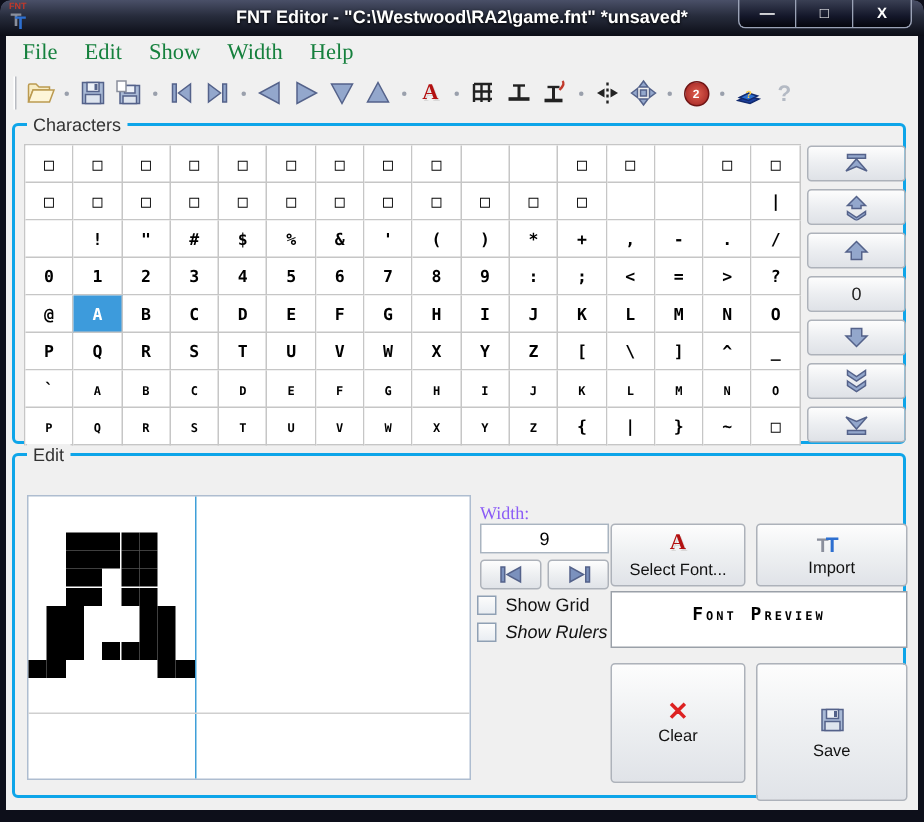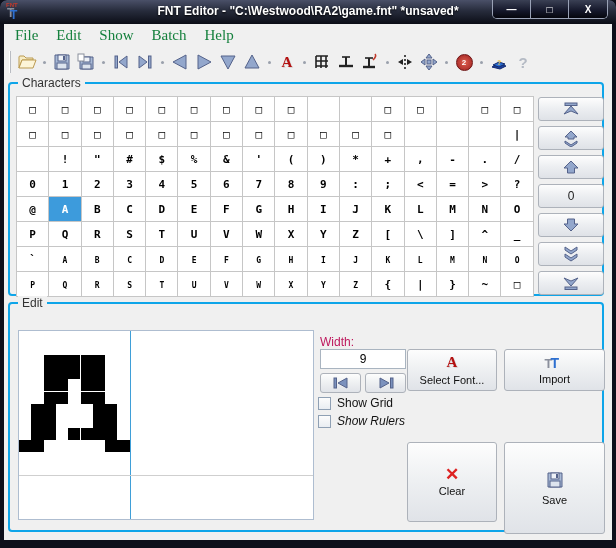--- a/index.html
+++ b/index.html
@@ -57,21 +57,21 @@
 
   
   #editbox { left:4px; top:278px; width:596px; height:230px; }
   .cplabel { position:absolute; left:8px; top:6px; font-size:12px; color:#111;margin-top:19px; }
   .bmlabel { position:absolute; left:8px; top:6px; width:296px; text-align:right; font-size:12px; color:#111; }
   .canvas { position:absolute; left:8px; top:26px; width:296px; height:190px; background:#fff; border:1px solid #aebdd0; }
   .px { position:absolute; background:#000; width:12.3px; height:12.1px; }
   .cursorline { position:absolute; top:0; bottom:0; width:1px; background:#3f9fd8; }
   .baseline { position:absolute; left:0; right:0; height:1px; background:#cfcfcf; }
 
-  .flabel { position:absolute; font-size:12px; color:#be185d; }
+  .flabel { position:absolute; font-size:12px; color:#8b5cf6;font-family:Liberation Serif, serif; }
   .winput { position:absolute; left:310px; top:45px; width:86px; height:20px; border:1px solid #a9b4c0;
     background:#fff; text-align:center; font-size:12px; line-height:18px; }
   .btn { position:absolute; background:linear-gradient(#fdfdfd,#eef0f2 48%,#e0e3e8);
     border:1px solid #adb2ba; border-radius:3px; display:flex; flex-direction:column;
     align-items:center; justify-content:center; font-size:11px; color:#111; gap:2px; }
   .btn.small { flex-direction:row; }
   .chkrow { position:absolute; display:flex; align-items:center; gap:6px; font-size:12px; color:#111; }
   .chk { width:13px; height:13px; border:1px solid #8fa0b4; background:linear-gradient(#fcfcfc,#e9edf2); }
   .preview { position:absolute; left:397px; top:90px; width:198px; height:38px; background:#fff;
     border:1px solid #9aa0a8; display:flex; align-items:flex-start; justify-content:center; padding-top:7px; }
@@ -104,21 +104,21 @@
       <div class="winbtn">X</div>
     </div>
   </div>
 
   <div class="client">
 
     <div class="menubar">
       <span class="menu-item">File</span>
       <span class="menu-item">Edit</span>
       <span class="menu-item">Show</span>
-      <span class="menu-item">Batch</span>
+      <span class="menu-item">Width</span>
       <span class="menu-item">Help</span>
     </div>
 
     <div class="toolbar">
       <div class="grip"></div>
       <div class="tbtn">
         <svg width="20" height="20">
             <path d="M2 16 L2 5 Q2 4 3 4 L7 4 L9 6 L16 6 L16 8 L5 8 Z" fill="#f7ecc4" stroke="#bb9a50"></path>
             <path d="M2 16 L5 8 L19 8 L16 16 Z" fill="#fdf5d8" stroke="#bb9a50"></path>
           </svg>
@@ -480,20 +480,23 @@
 
       <div class="chkrow" style="left:308px; top:92px;">
         <span class="chk"></span>
         <span>Show Grid</span>
       </div>
       <div class="chkrow" style="left:308px; top:110px;font-style:italic;">
         <span class="chk"></span>
         <span>Show Rulers</span>
       </div>
 
+      <div class="preview">
+        <span class="pixelfont">Font Preview</span>
+      </div>
 
 
       <div class="btn" style="left:397px; top:138px; width:90px; height:80px;">
         <span class="bigx">✕</span>
         <span>Clear</span>
       </div>
       <div class="btn" style="left:494px; top:138px; width:101px; height:92px;">
         <span>
           <svg width="20" height="20">
               <path d="M3 3 L17 3 L17 17 L3 17 Z" fill="#a9bad6" stroke="#54628a"></path>

